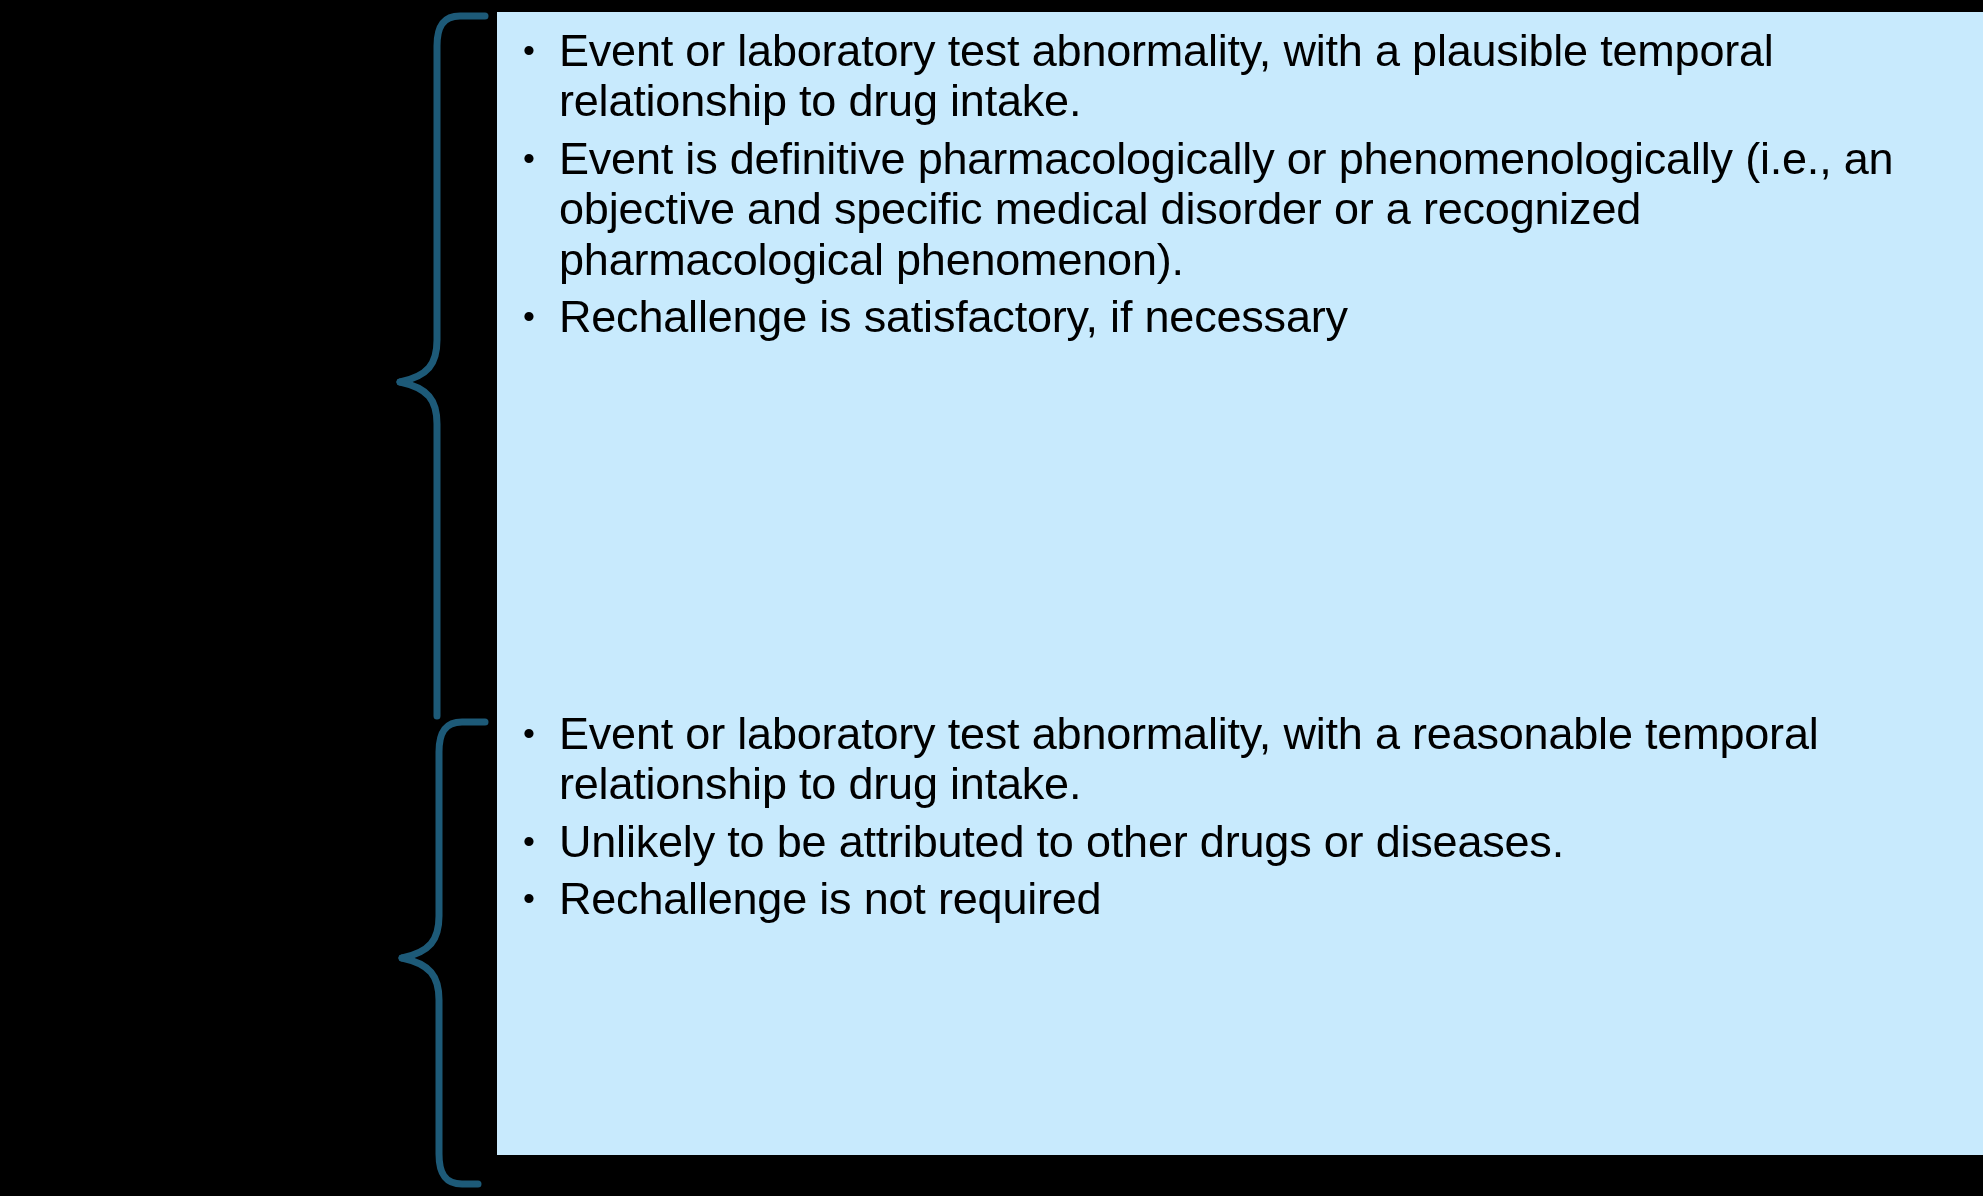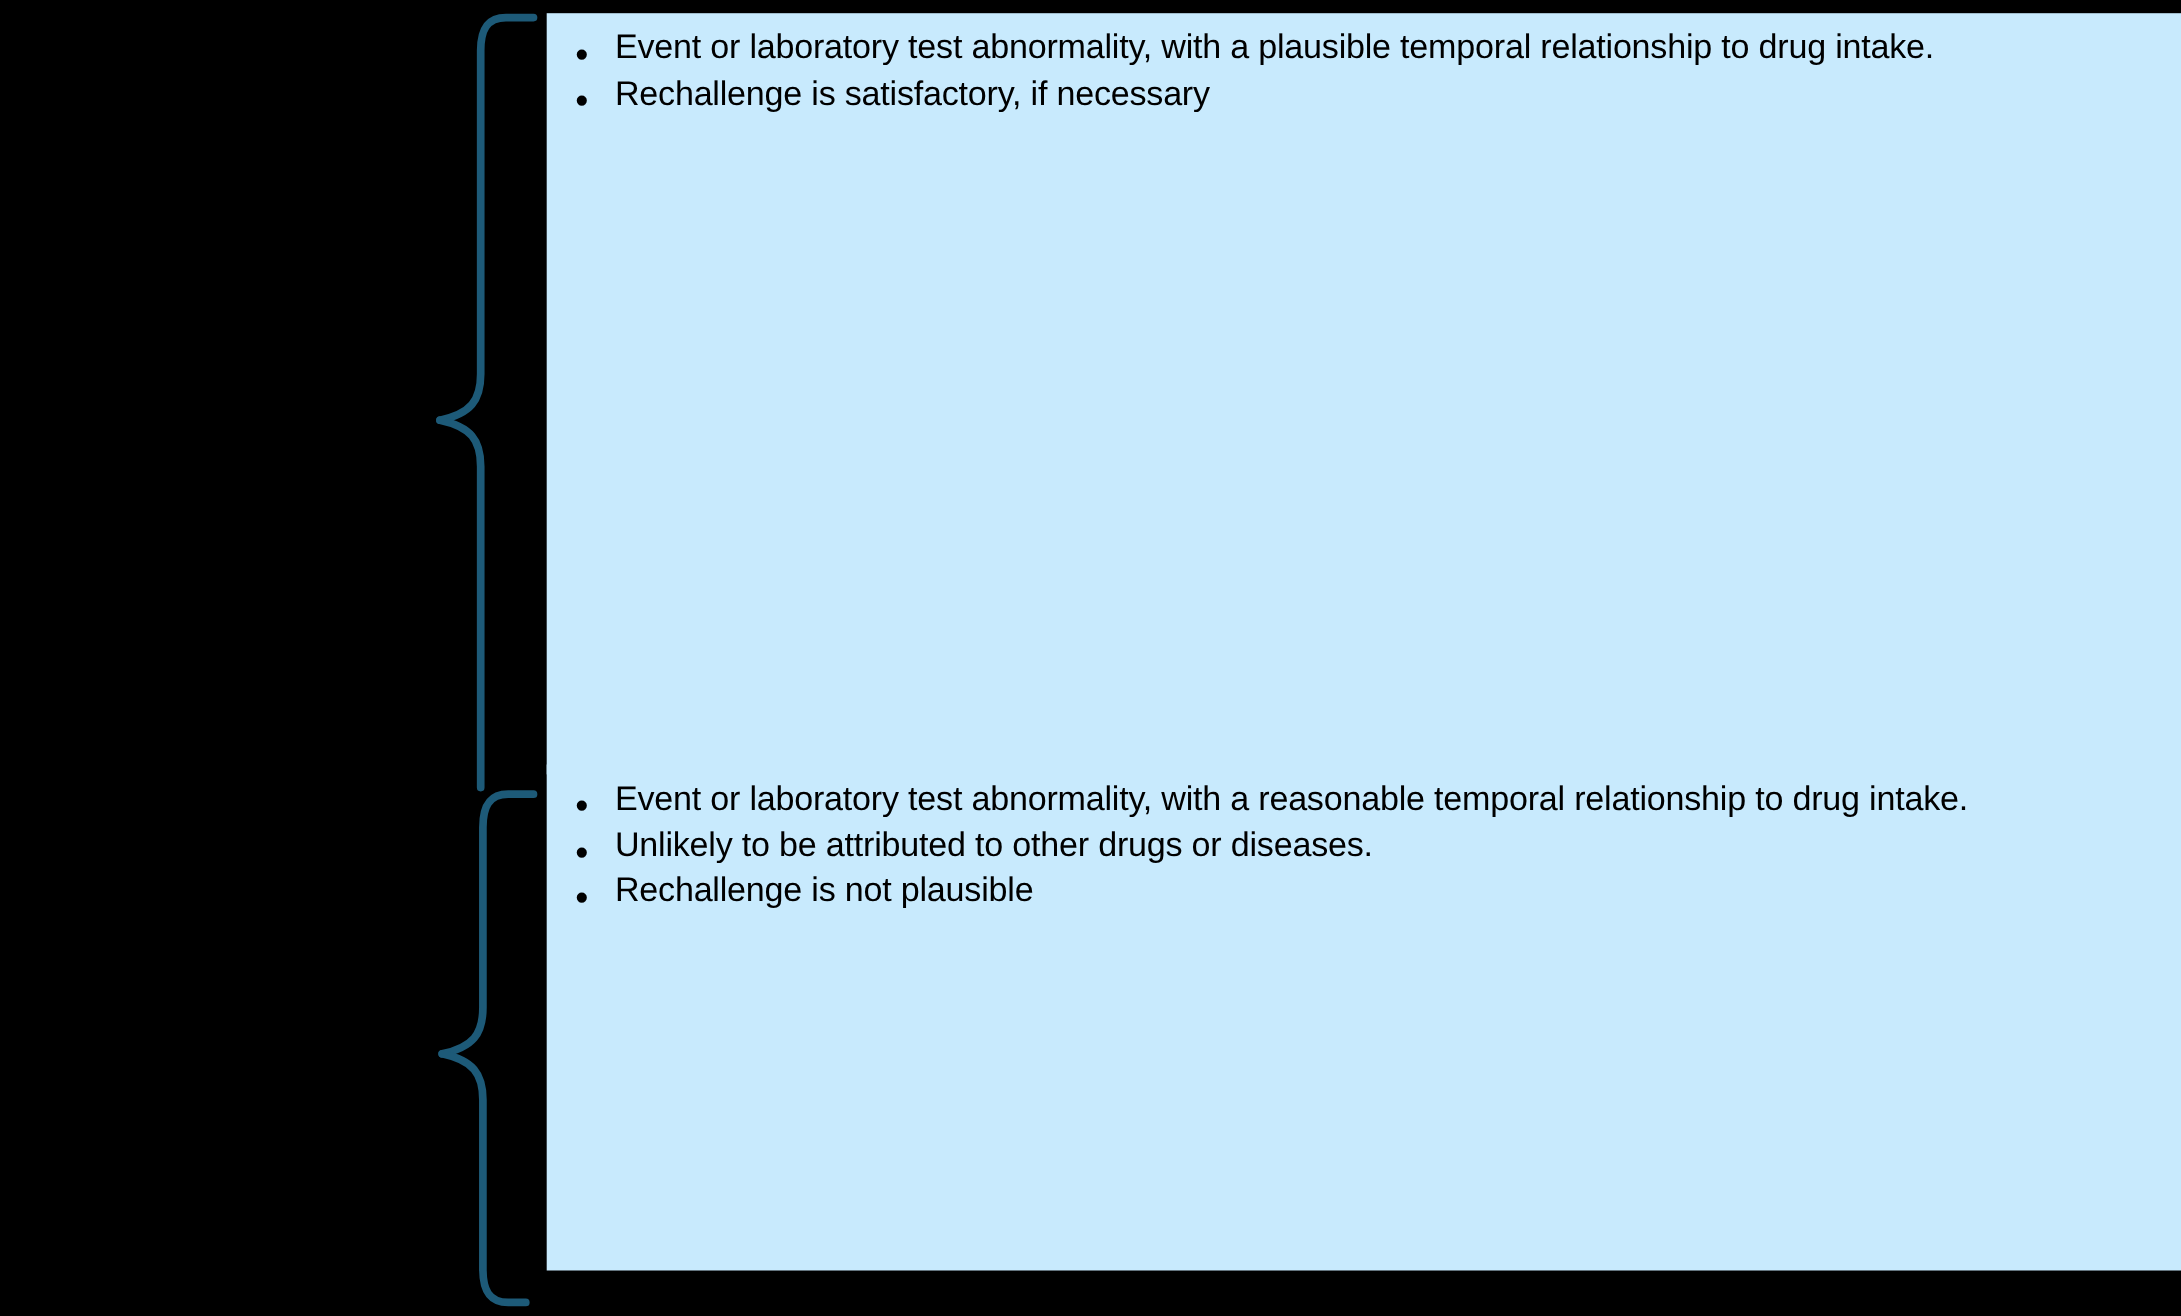--- a/index.html
+++ b/index.html
@@ -56,21 +56,21 @@
   ul.bullets {
     list-style: none;
     margin: 0;
     padding: 0;
   }
   ul.bullets li {
     position: relative;
     padding-left: 44px;
     margin: 0 0 7px 0;
     color: #000000;
-    font-size: 31px;
+    font-size: 45px;
     line-height: 1.12;
     letter-spacing: -0.2px;
     font-weight: 400;
   }
   ul.bullets li:last-child { margin-bottom: 0; }
   ul.bullets li::before {
     content: "\2022";
     position: absolute;
     left: 8px;
     top: -1px;
@@ -95,27 +95,28 @@
       <g fill="none" stroke="#1d5a78" stroke-width="7" stroke-linecap="round">
         <path d="M 485,722 L 462,722 C 444,722 439,734 439,752 L 439,916 C 439,940 430,952 402,958"></path>
         <path d="M 402,958 C 430,964 439,976 439,1000 L 439,1154 C 439,1172 444,1184 462,1184 L 478,1184"></path>
       </g>
     </svg>
   </div>
 
   <div class="panel panel-top">
     <ul class="bullets">
       <li>Event or laboratory test abnormality, with a plausible temporal relationship to drug intake.</li>
+      <li>Event is definitive pharmacologically or phenomenologically (i.e., an objective and specific medical disorder or a recognized pharmacological phenomenon).</li>
       <li>Rechallenge is satisfactory, if necessary</li>
     </ul>
   </div>
 
   <div class="divider"></div>
 
   <div class="panel panel-bottom">
     <ul class="bullets">
       <li>Event or laboratory test abnormality, with a reasonable temporal relationship to drug intake.</li>
       <li>Unlikely to be attributed to other drugs or diseases.</li>
-      <li>Rechallenge is not plausible</li>
+      <li>Rechallenge is not required</li>
     </ul>
   </div>
 
 </div>
 
 </body></html>

